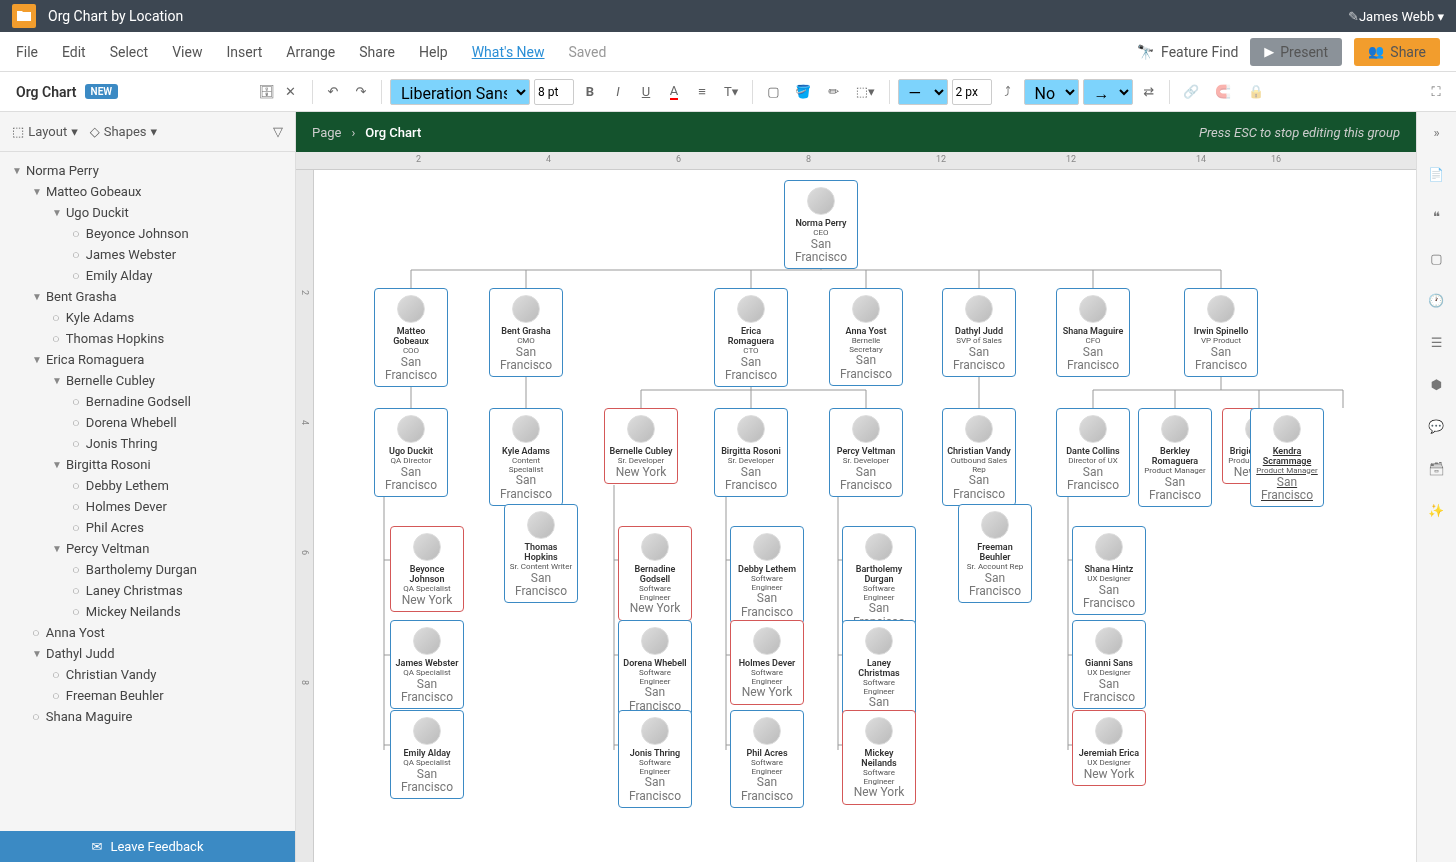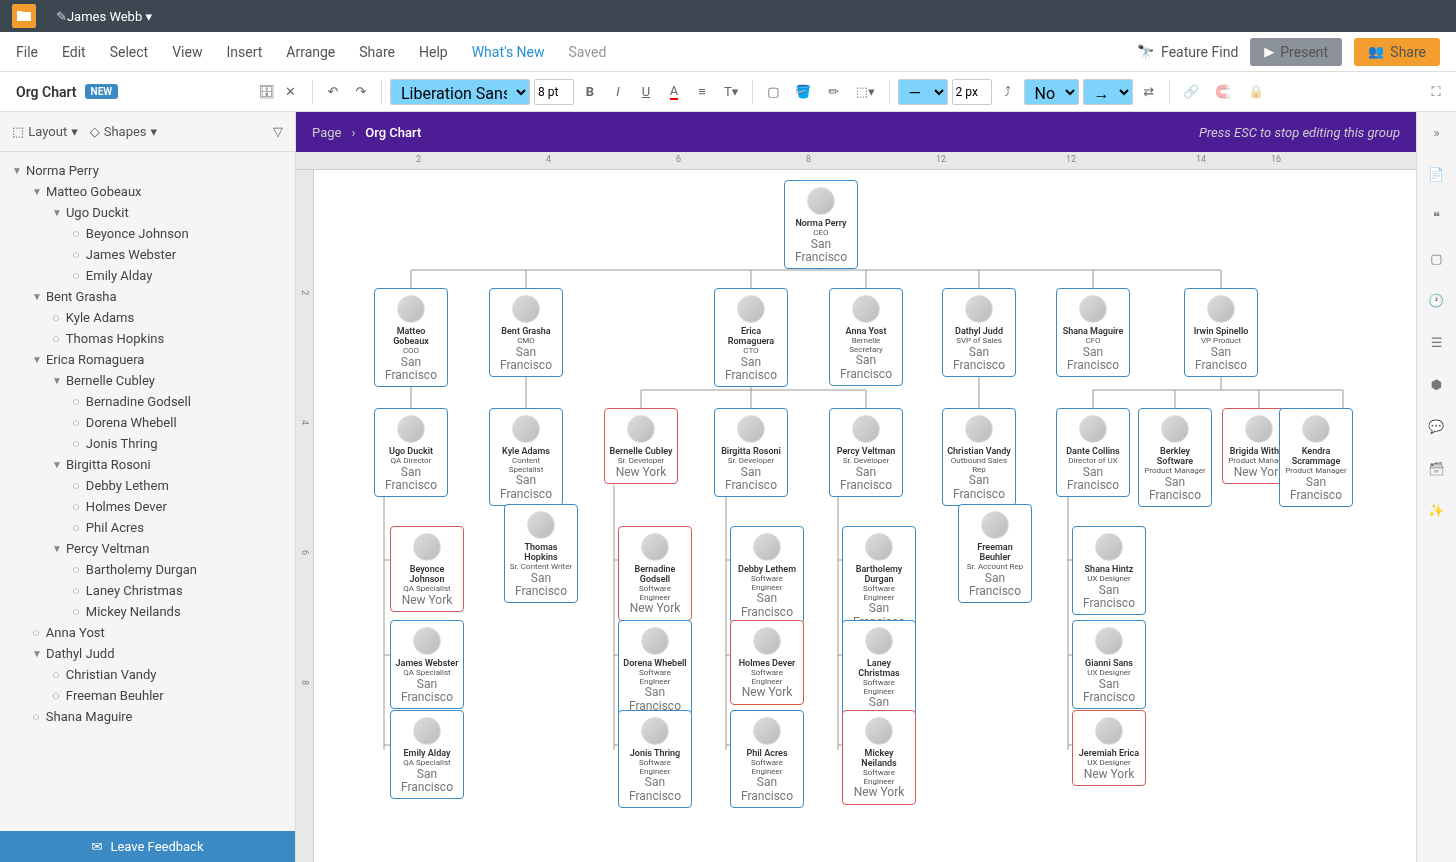--- a/index.html
+++ b/index.html
@@ -4,21 +4,21 @@
 <style>
 *{box-sizing:border-box;margin:0;padding:0;font-family:-apple-system,BlinkMacSystemFont,"Segoe UI",Roboto,sans-serif}
 body{width:1456px;height:862px;overflow:hidden;background:#fff;font-size:13px;color:#333}
 .header{background:#3d4752;height:32px;display:flex;align-items:center;padding:0 12px;color:#fff}
 .folder-icon{width:24px;height:24px;background:#f29d2d;border-radius:2px;display:flex;align-items:center;justify-content:center;margin-right:12px}
 .doc-title{font-size:14px;flex:1}
 .pencil{margin-left:8px;opacity:.7}
 .user-name{font-size:13px}
 .menubar{height:40px;background:#fff;border-bottom:1px solid #ddd;display:flex;align-items:center;padding:0 16px;gap:24px}
 .menubar span{cursor:pointer;font-size:14px;color:#555}
-.whatsnew{color:#2b8fd6!important;}
+.whatsnew{color:#2b8fd6!important;text-decoration:underline}
 .saved{color:#999!important}
 .menubar-right{margin-left:auto;display:flex;align-items:center;gap:12px}
 .feature-find{display:flex;align-items:center;gap:6px;color:#555}
 .btn{padding:6px 14px;border-radius:3px;border:none;cursor:pointer;font-size:13px;display:flex;align-items:center;gap:6px}
 .btn-present{background:#8b9299;color:#fff}
 .btn-share{background:#f29d2d;color:#fff}
 .toolbar{height:40px;background:#fff;border-bottom:1px solid #ddd;display:flex;align-items:center;padding:0 8px;gap:4px}
 .tb-sep{width:1px;height:24px;background:#ddd;margin:0 4px}
 .tb-btn{padding:4px 6px;cursor:pointer;color:#666;display:flex;align-items:center;justify-content:center;min-width:24px;height:28px}
 .tb-select{border:1px solid #ccc;padding:3px 6px;border-radius:2px;background:#7dd3fc;font-size:16px;height:26px}
@@ -28,21 +28,21 @@
 .sb-title{font-weight:600;font-size:14px}
 .new-badge{background:#3b8ac4;color:#fff;font-size:10px;padding:2px 6px;border-radius:3px;margin-left:8px;font-weight:600}
 .sb-controls{height:40px;display:flex;align-items:center;padding:0 12px;gap:12px;border-bottom:1px solid #ddd}
 .sb-ctrl{display:flex;align-items:center;gap:4px;cursor:pointer;color:#555;font-size:13px}
 .tree{flex:1;overflow-y:auto;padding:8px 0}
 .tree-item{padding:3px 8px;cursor:pointer;font-size:13px;color:#444;white-space:nowrap;display:flex;align-items:center}
 .tree .exp{color:#888;margin-right:4px;font-size:10px}
 .tree .bullet{color:#999;margin-right:6px}
 .feedback{background:#3b8ac4;color:#fff;padding:8px;text-align:center;cursor:pointer;display:flex;align-items:center;justify-content:center;gap:8px;font-size:13px}
 .canvas-area{flex:1;display:flex;flex-direction:column;position:relative;background:#f0f0f0}
-.breadcrumb{height:40px;background:#4c1d95;color:#ccc;display:flex;align-items:center;padding:0 16px;font-size:13px}
+.breadcrumb{height:40px;background:#14532d;color:#ccc;display:flex;align-items:center;padding:0 16px;font-size:13px}
 .breadcrumb .active{color:#fff;font-weight:500}
 .breadcrumb .hint{margin-left:auto;font-style:italic;color:#ccc}
 .canvas{flex:1;background:#fff;position:relative;overflow:hidden}
 .ruler-h{height:18px;background:#e8e8e8;border-bottom:1px solid #ccc;position:relative;font-size:9px;color:#888}
 .ruler-h span{position:absolute;top:2px}
 .ruler-v{width:18px;background:#e8e8e8;border-right:1px solid #ccc;position:absolute;left:0;top:18px;bottom:0;font-size:9px;color:#888}
 .ruler-v span{position:absolute;left:4px;writing-mode:vertical-lr}
 .chart{position:absolute;left:18px;top:18px;right:0;bottom:0}
 .node{position:absolute;border:1px solid #3b8ac4;border-radius:4px;background:#fff;padding:4px;text-align:center;font-size:9px;width:74px}
 .node.red{border-color:#d45858}
@@ -56,20 +56,21 @@
 </style>
 </head>
 <body>
 
 <div class="header">
   <div class="folder-icon">
       <svg width="14" height="12" viewBox="0 0 14 12">
         <path fill="#fff" d="M0 1h5l1 1h8v9H0z"></path>
       </svg>
     </div>
+  <span class="doc-title">Org Chart by Location</span>
   <span class="pencil">✎</span>
   <span class="user-name"><span>James Webb</span> ▾</span>
 </div>
 
 <div class="menubar">
   <span>File</span>
   <span>Edit</span>
   <span>Select</span>
   <span>View</span>
   <span>Insert</span>
@@ -407,31 +408,31 @@
             <div class="loc">San Francisco</div>
           </div>
           <div class="node" style="left: 742px; top: 238px;">
             <div class="avatar"></div>
             <div class="name">Dante Collins</div>
             <div class="role">Director of UX</div>
             <div class="loc">San Francisco</div>
           </div>
           <div class="node" style="left: 824px; top: 238px;">
             <div class="avatar"></div>
-            <div class="name">Berkley Software</div>
+            <div class="name">Berkley Romaguera</div>
             <div class="role">Product Manager</div>
             <div class="loc">San Francisco</div>
           </div>
           <div class="node red" style="left: 908px; top: 238px;">
             <div class="avatar"></div>
             <div class="name">Brigida Withey</div>
             <div class="role">Product Manager</div>
             <div class="loc">New York</div>
           </div>
-          <div class="node" style="left: 965px; top: 238px;">
+          <div class="node" style="left: 936px; top: 238px; text-decoration: underline;">
             <div class="avatar"></div>
             <div class="name">Kendra Scrammage</div>
             <div class="role">Product Manager</div>
             <div class="loc">San Francisco</div>
           </div>
           <div class="node red" style="left: 76px; top: 356px;">
             <div class="avatar"></div>
             <div class="name">Beyonce Johnson</div>
             <div class="role">QA Specialist</div>
             <div class="loc">New York</div>

